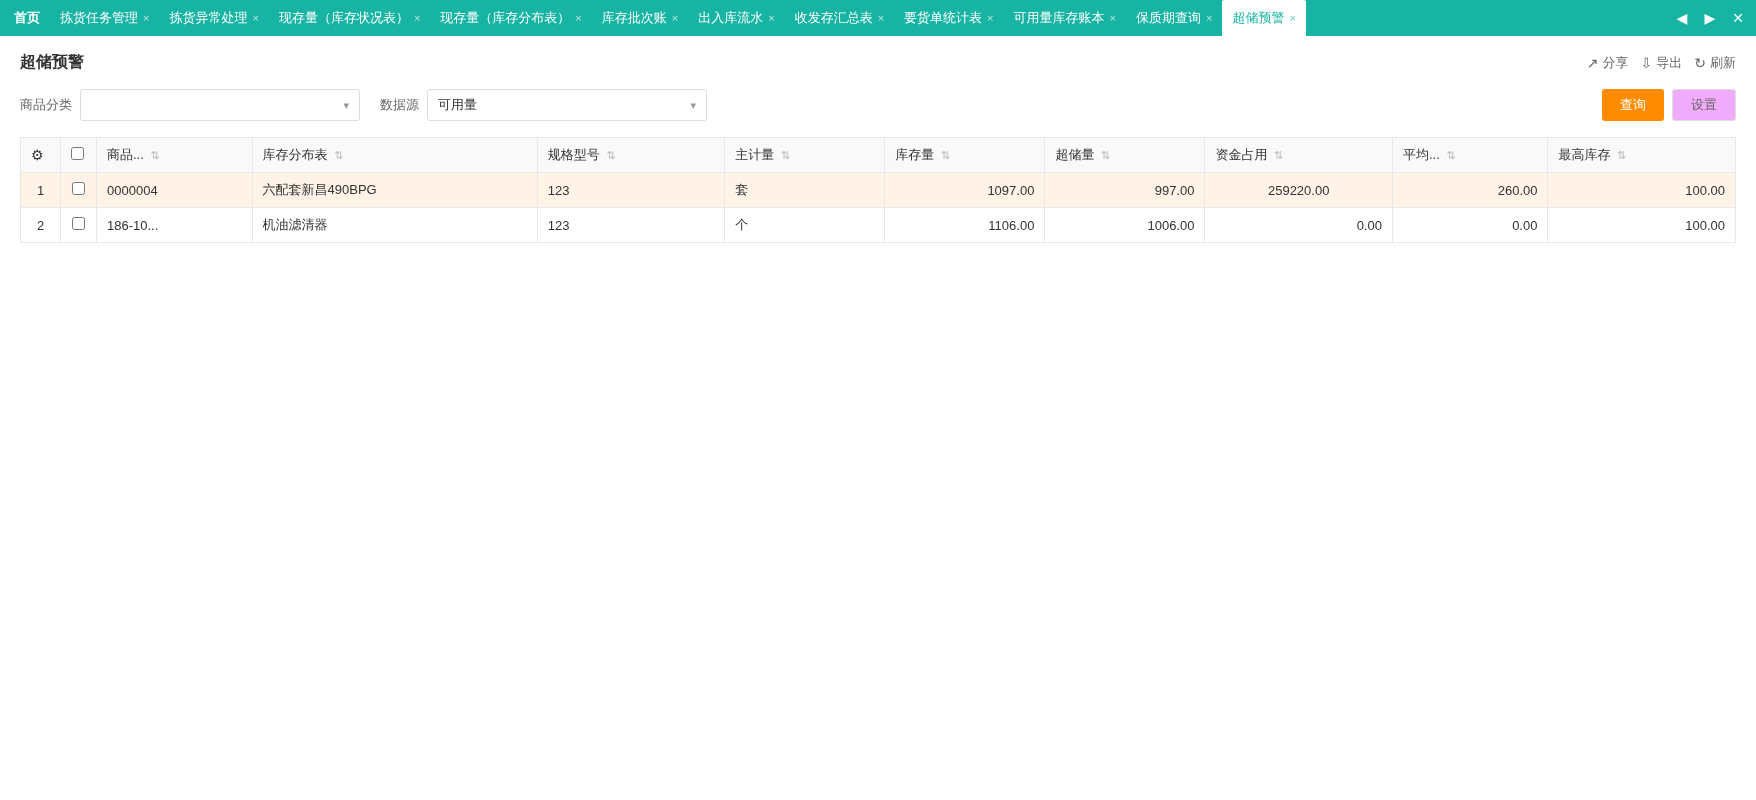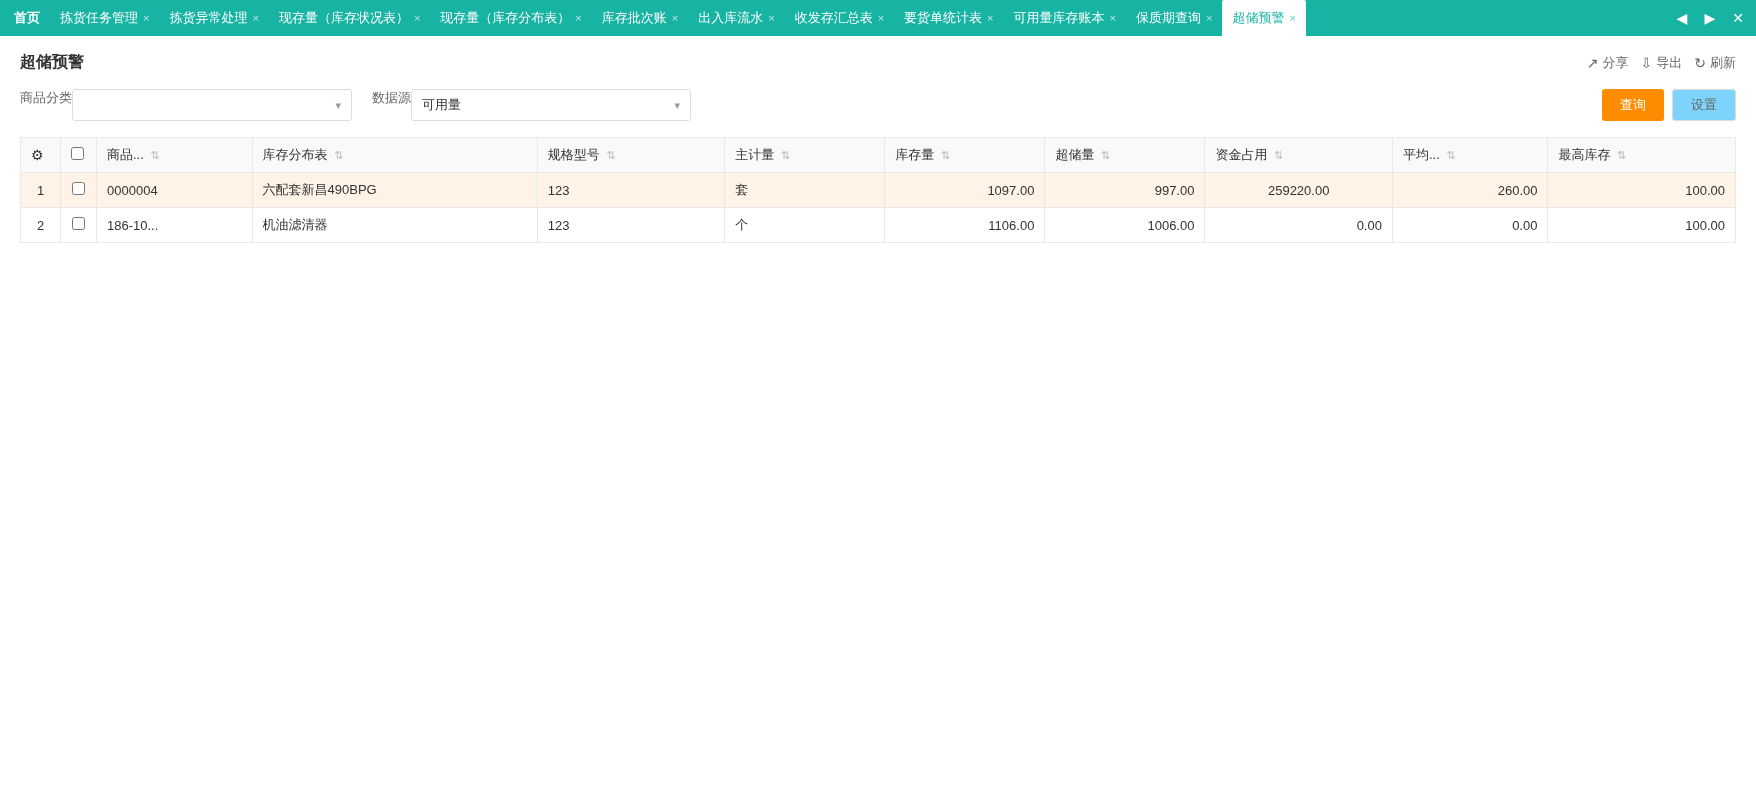--- a/index.html
+++ b/index.html
@@ -82,21 +82,22 @@
     
     .filter-row {
       display: flex;
       align-items: center;
       gap: 20px;
       margin-bottom: 16px;
       flex-wrap: wrap;
     }
     .filter-group {
       display: flex;
-      gap: 0;
+      align-items: center;
+      gap: 8px;
     }
     .filter-label {
       color: #666;
       font-size: 13px;
       white-space: nowrap;
     }
     .filter-select {
       width: 280px;
       height: 32px;
       border: 1px solid #ddd;
@@ -125,21 +126,21 @@
       background: #ff8c00;
       color: #fff;
       border: none;
       border-radius: 3px;
       padding: 0 18px;
       height: 32px;
       cursor: pointer;
       font-size: 13px;
     }
     .btn-setting {
-      background: #7dd3fc;
+      background: #f0abfc;
       color: #666;
       border: 1px solid #ddd;
       border-radius: 3px;
       padding: 0 18px;
       height: 32px;
       cursor: pointer;
       font-size: 13px;
     }
 
     

